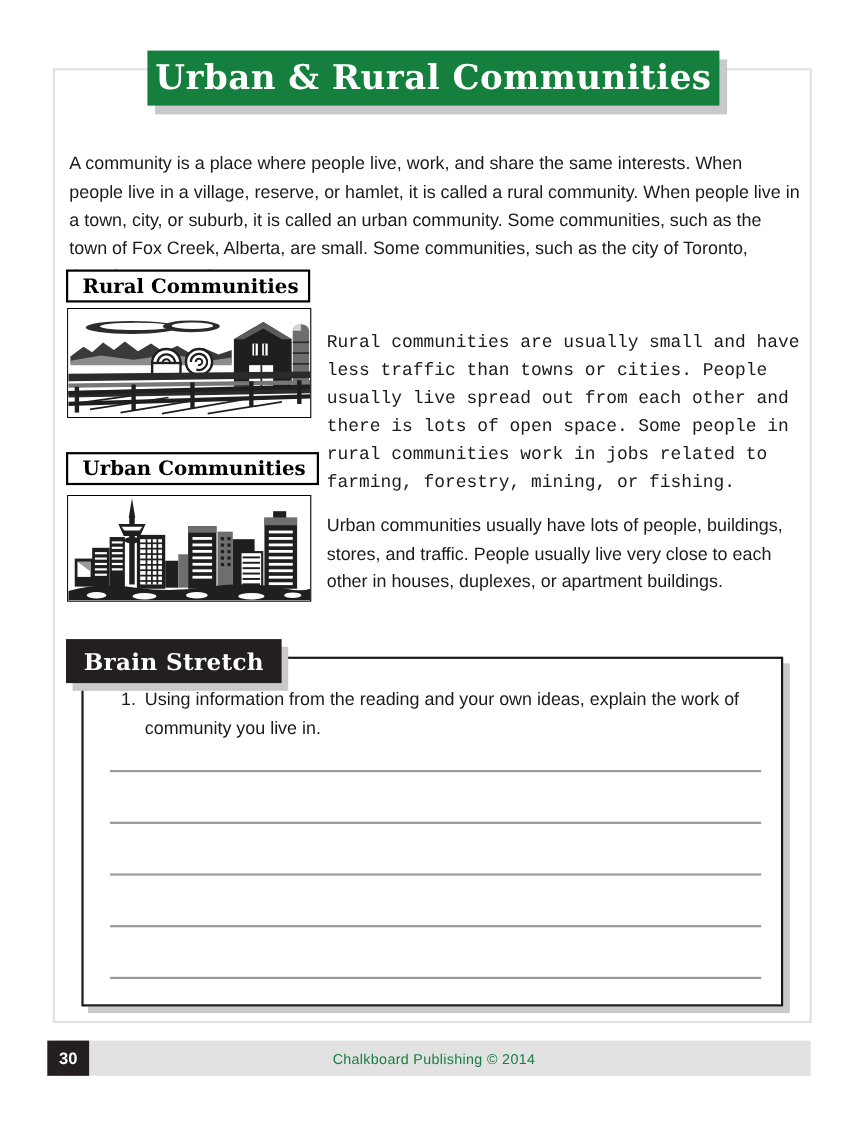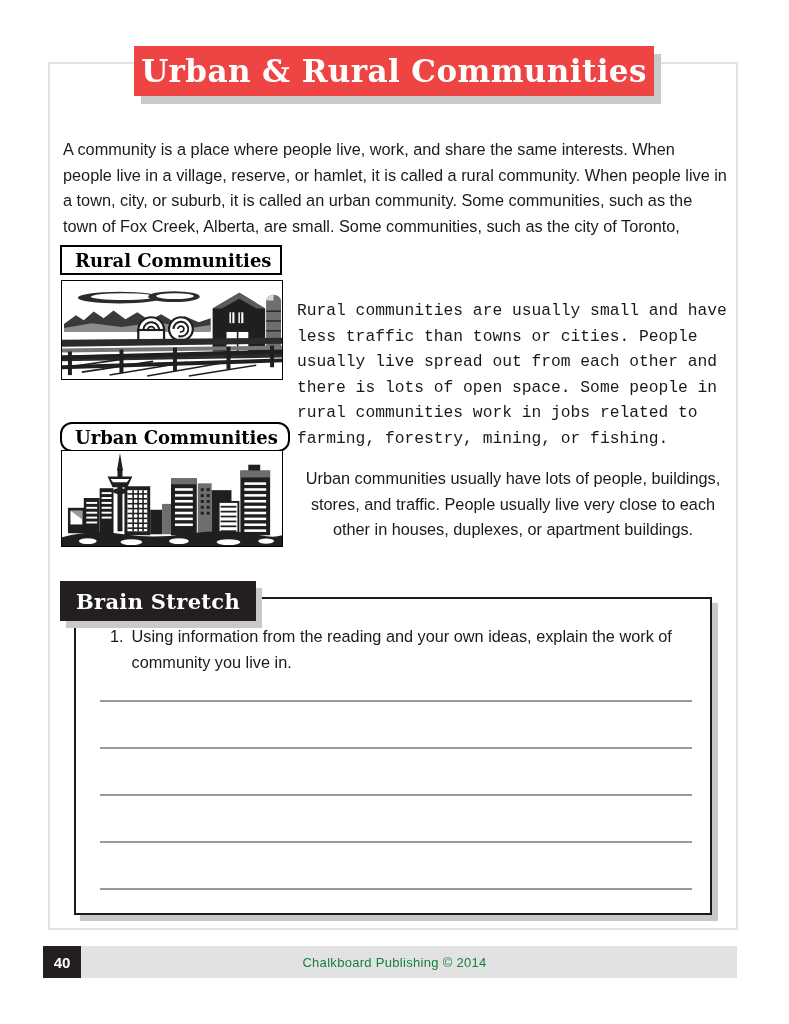--- a/index.html
+++ b/index.html
@@ -42,21 +42,21 @@
     width: 520px;
     height: 50px;
     background: #c9c9c9;
   }
   #title-banner {
     position: absolute;
     left: 0;
     top: 0;
     width: 520px;
     height: 50px;
-    background: #ef4444;
+    background: #15803d;
     display: flex;
     align-items: center;
     justify-content: center;
   }
   #title-text {
     color: #ffffff;
     font-family: "DejaVu Serif", serif;
     font-weight: bold;
     font-size: 31px;
     letter-spacing: 0.4px;
@@ -87,21 +87,21 @@
     height: 30px;
   }
   .section-header-text {
     font-family: "DejaVu Serif", serif;
     font-weight: bold;
     font-size: 18px;
     color: #000;
     white-space: nowrap;
   }
   #rural-header { left: 60px; top: 245px; width: 222px; }
-  #urban-header { left: 60px; top: 422px; width: 230px; border-radius: 12px; }
+  #urban-header { left: 60px; top: 411px; width: 230px; }
 
   
   .illus-frame {
     position: absolute;
     border: 1.5px solid #000;
     background: #fff;
     box-sizing: border-box;
     overflow: hidden;
   }
   #rural-illus { left: 61px; top: 280px; width: 222px; height: 100px; }
@@ -109,21 +109,21 @@
   .illus-frame svg { display: block; width: 100%; height: 100%; }
 
   
   .body-text {
     position: absolute;
     font-size: 16.3px;
     line-height: 25.5px;
     color: #1a1a1a;
   }
   #rural-text { left: 297px; top: 282px; width: 432px; font-family: Liberation Mono, monospace; }
-  #urban-text { left: 297px; top: 450px; width: 432px; text-align: center; }
+  #urban-text { left: 297px; top: 450px; width: 432px; }
 
   
   #brain-box-shadow {
     position: absolute;
     left: 80px;
     top: 603px;
     width: 638px;
     height: 318px;
     background: #c9c9c9;
   }
@@ -462,14 +462,14 @@
   <div class="answer-line"></div>
   <div class="answer-line"></div>
   <div class="answer-line"></div>
   <div class="answer-line"></div>
   <div class="answer-line"></div>
 </div>
 
 <div id="footer-bar"></div>
 <div id="footer-credit">Chalkboard Publishing © 2014</div>
 <div id="page-number-box">
-  <span id="page-number-text">40</span>
+  <span id="page-number-text">30</span>
 </div>
 
 </body></html>

